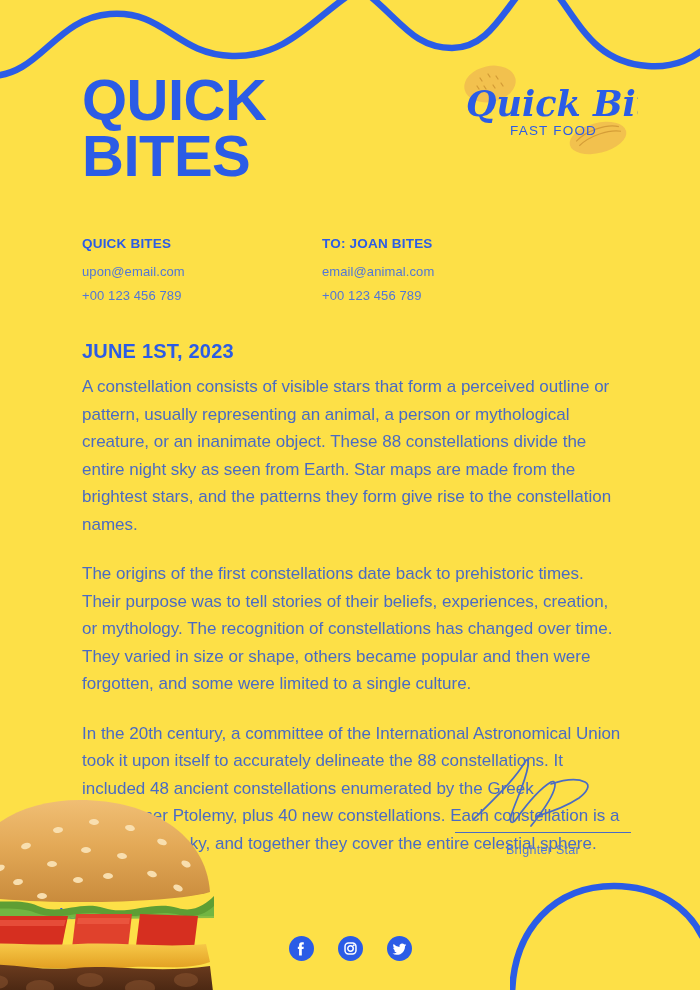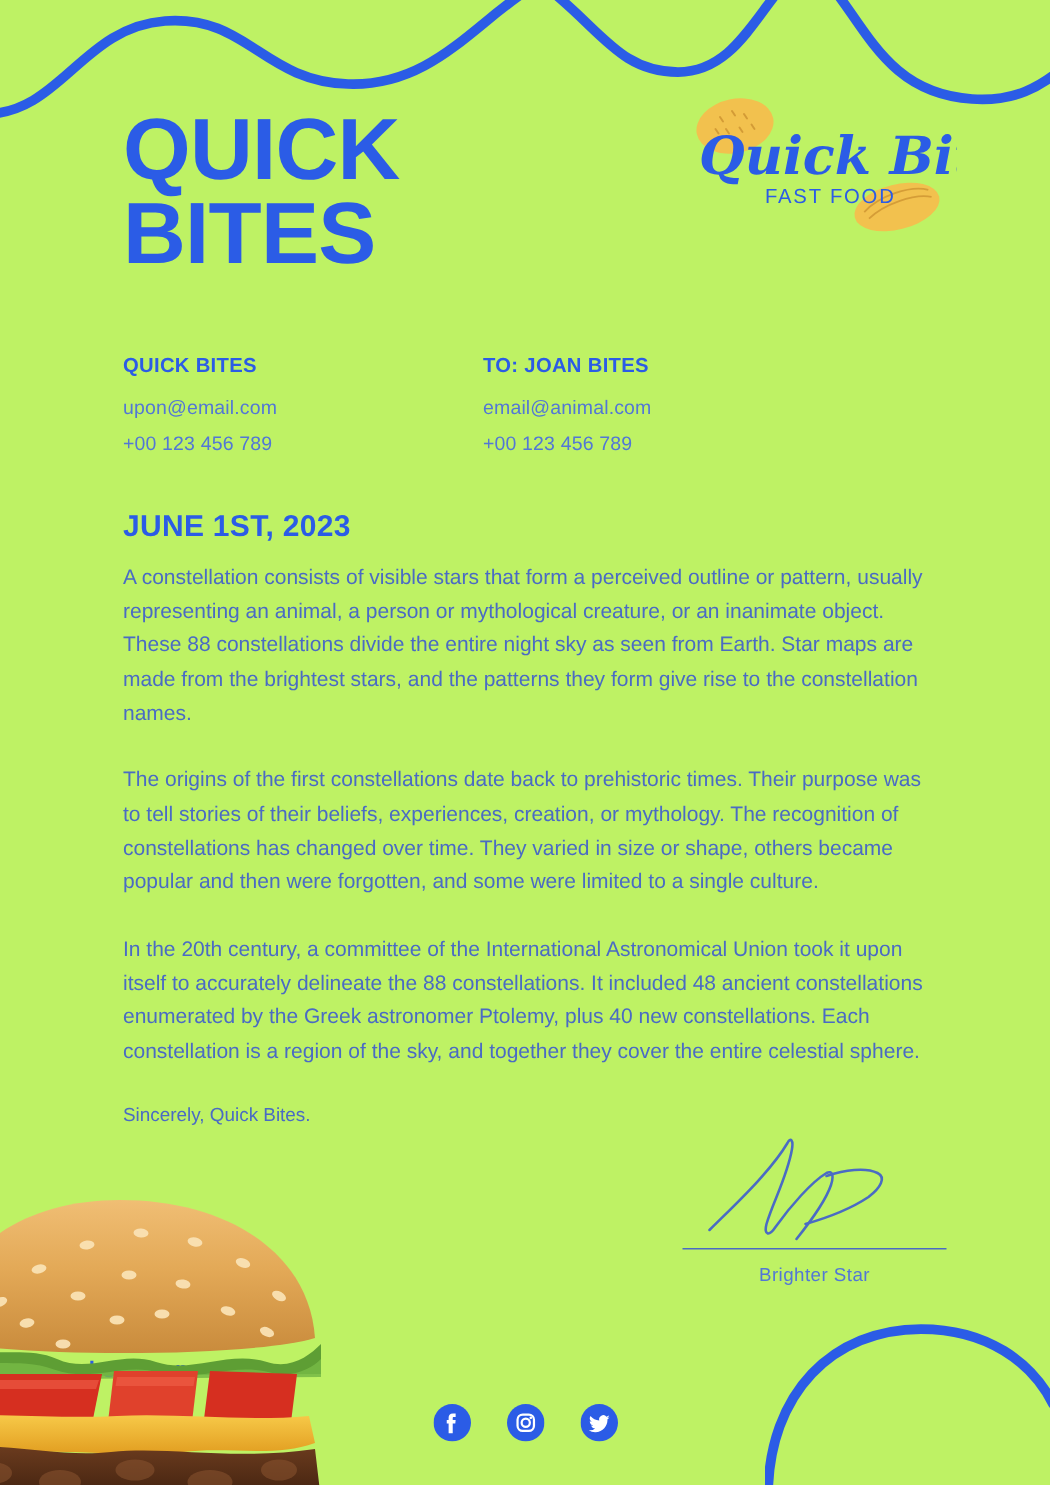--- a/index.html
+++ b/index.html
@@ -12,21 +12,21 @@
     height: 990px;
     position: relative;
     overflow: hidden;
     font-family: "Liberation Sans", sans-serif;
     -webkit-font-smoothing: antialiased;
   }
 
   .page {
     position: absolute;
     inset: 0;
-    background: #bef264;
+    background: #fde047;
     overflow: hidden;
   }
 
   
   .wave-top {
     position: absolute;
     top: 0; left: 0;
     width: 700px;
     height: 90px;
     pointer-events: none;
@@ -105,21 +105,21 @@
     top: 373px;
     width: 540px;
   }
   .salutation {
     font-size: 12.6px;
     color: #4A6BC4;
     margin: 0 0 22px 0;
     line-height: 1.55;
   }
   .letter-para {
-    font-size: 14px;
+    font-size: 17px;
     color: #4A6BC4;
     line-height: 1.62;
     margin: 0 0 22px 0;
   }
   .closing {
     font-size: 12.6px;
     color: #4A6BC4;
     margin: 0;
     line-height: 1.55;
   }

